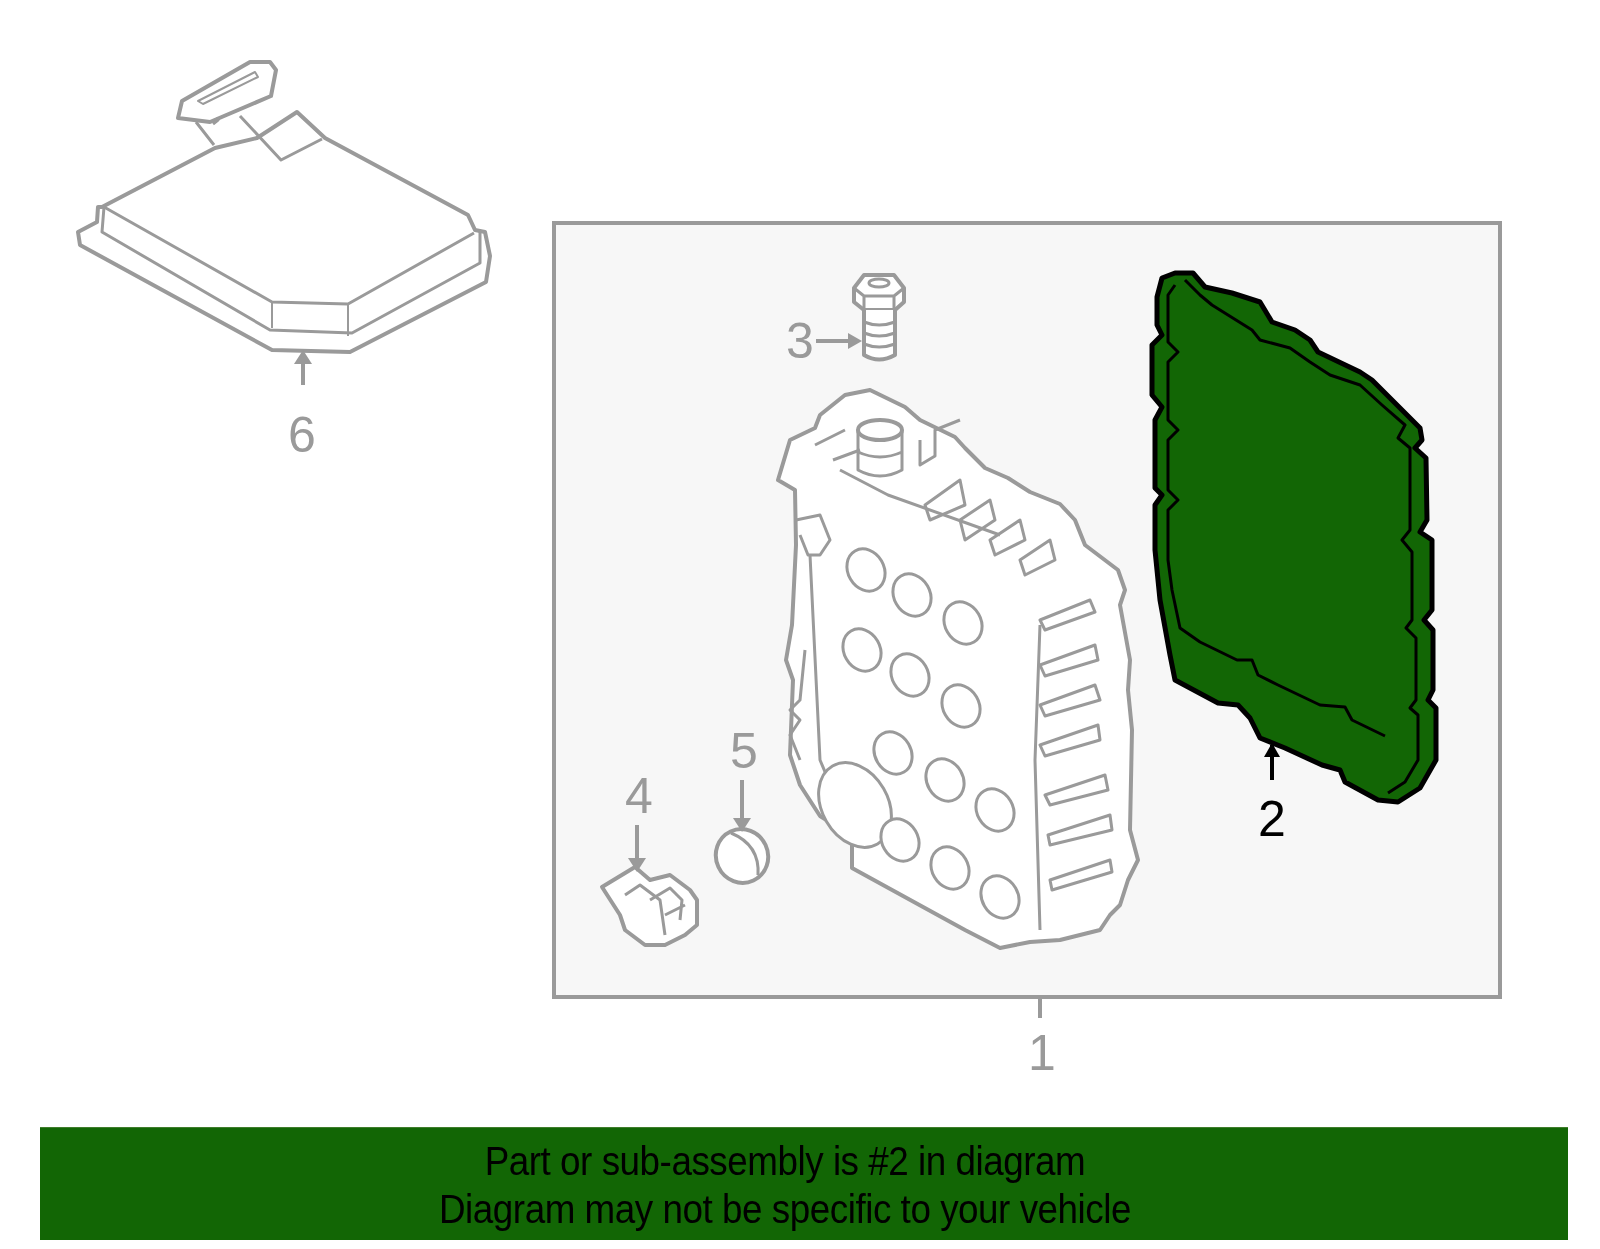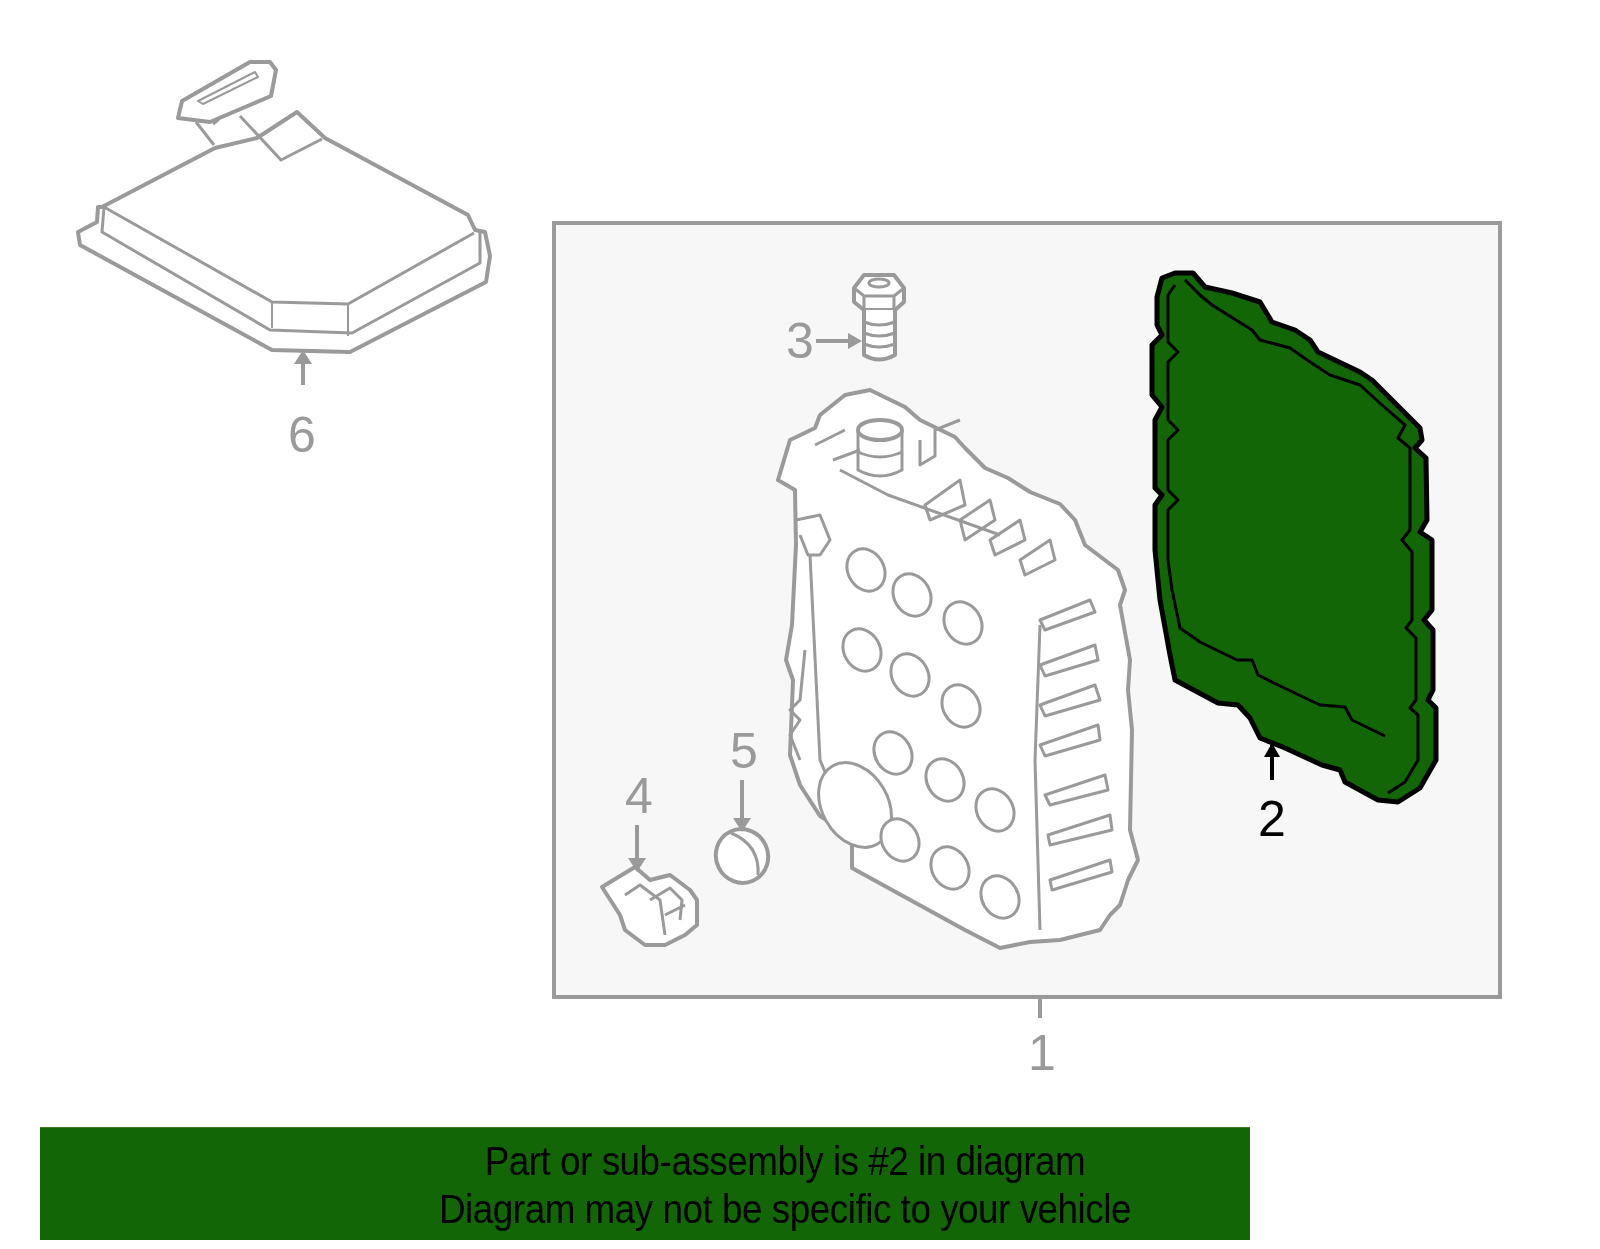--- a/index.html
+++ b/index.html
@@ -2,21 +2,21 @@
 <html><head>
   <meta charset="utf-8">
   <style>
     html, body { margin: 0; padding: 0; background: #ffffff; }
     body { width: 1600px; height: 1249px; position: relative; overflow: hidden; font-family: "Liberation Sans", sans-serif; }
     #diagram { position: absolute; left: 0; top: 0; width: 1600px; height: 1249px; }
     .callout { font-family: "Liberation Sans", sans-serif; font-size: 50px; }
     .callout-gray { fill: #9a9a9a; }
     .callout-black { fill: #000000; }
     .banner {
-      position: absolute; left: 40px; top: 1127px; width: 1210px; height: 112px;
+      position: absolute; left: 40px; top: 1127px; width: 1528px; height: 112px;
       background: #126605; border-top: 1px solid #3f7d2b;
     }
     .banner-line {
       position: absolute; left: 0; width: 1490px; text-align: center;
       color: #000; font-size: 40px; line-height: 46px; font-family: "Liberation Sans", sans-serif;
       letter-spacing: -0.5px; transform: scaleX(0.92); transform-origin: center;
     }
     .banner-line-1 { top: 10px; }
     .banner-line-2 { top: 58px; }
   </style>

